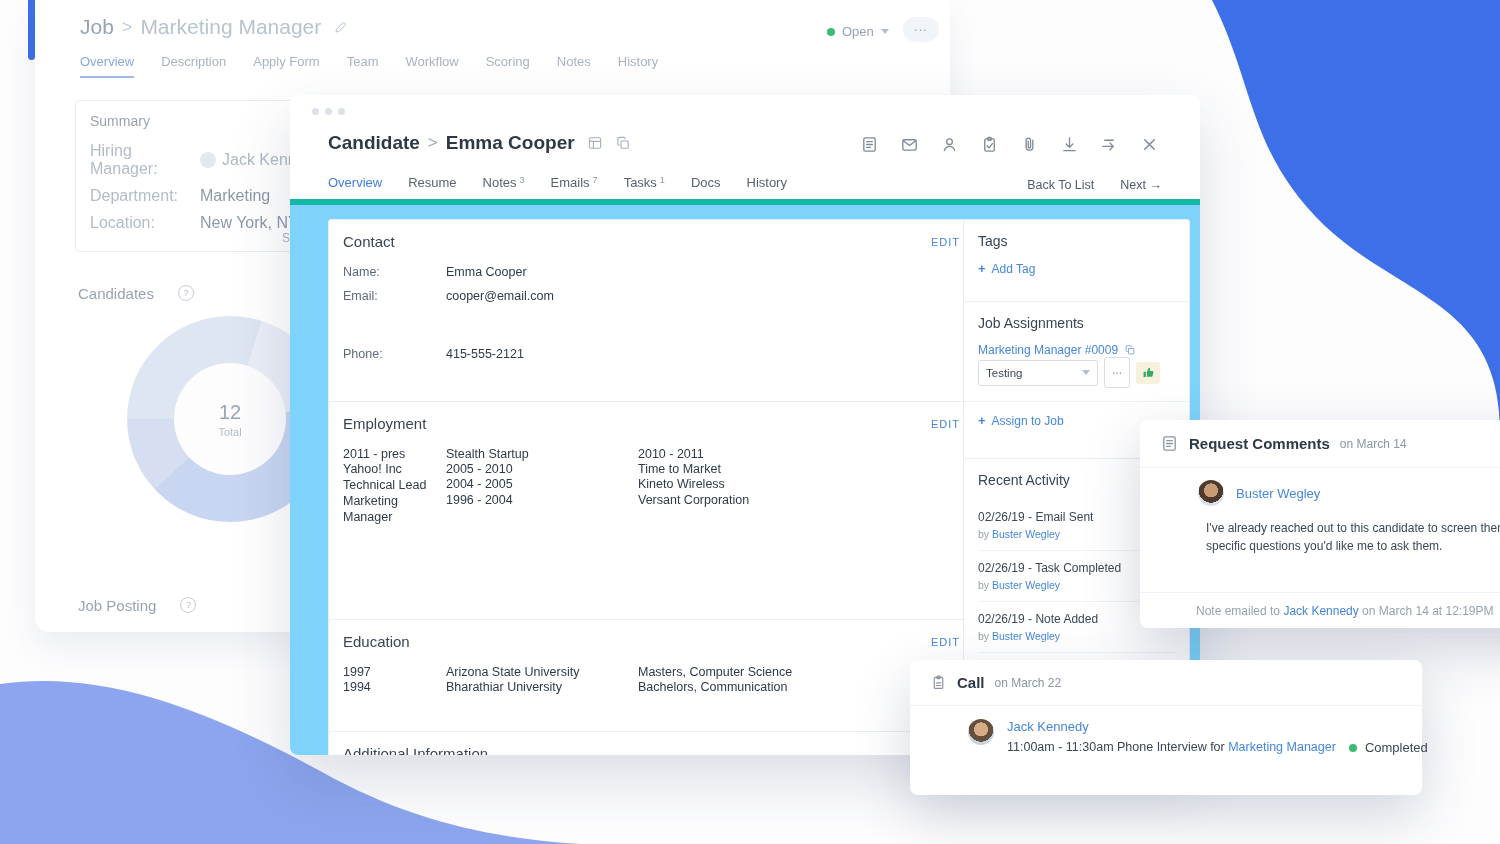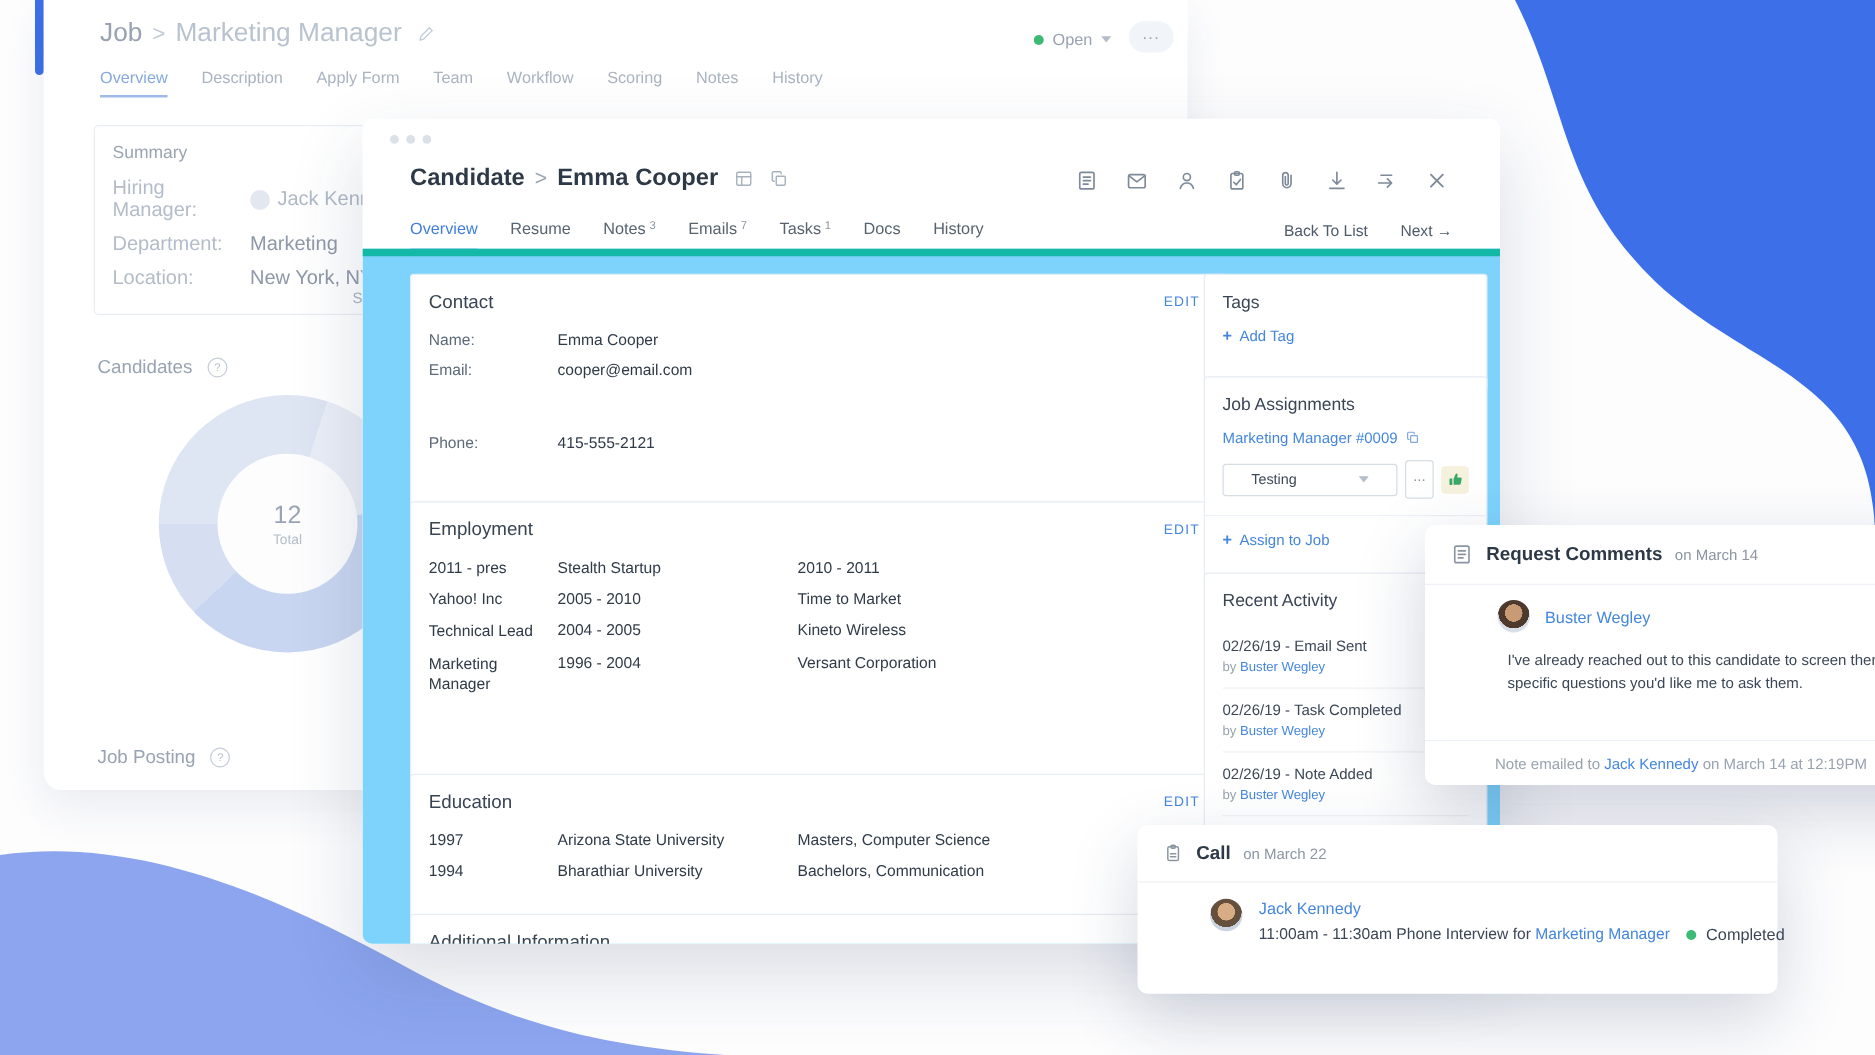--- a/index.html
+++ b/index.html
@@ -26,21 +26,21 @@
   .jp-tab{padding-bottom:7px;cursor:pointer}
   .jp-tab.active{color:#85a9dc;border-bottom:2px solid #9dbbe6}
   .jp-card{left:40px;top:100px;width:245px;height:126px;background:#fff;border:1px solid #e9edf3;border-radius:4px;padding:12px 14px}
   .jp-card-title{font-size:14px;color:#9aa4b3;margin-bottom:13px}
   .jp-field{display:flex;align-items:center;margin-bottom:9px;font-size:16px}
   .jp-field .lbl{width:110px;color:#b3bcc9;flex:none}
   .jp-field .val{color:#8e98a8;display:flex;align-items:center;gap:6px}
   .val-light{color:#b0b9c6 !important}
   .mini-avatar{width:16px;height:16px;border-radius:50%;background:#e3e8f0;display:inline-block;flex:none}
   .jp-share{left:247px;top:231px;font-size:12px;color:#a9b3c2}
-  .jp-sec-title{font-size:15px;color:#99a3b3;display:flex;gap:12px;align-items:center}
+  .jp-sec-title{font-size:15px;color:#99a3b3;display:flex;gap:24px;align-items:flex-start}
   .help{width:14px;height:14px;border-radius:50%;border:1px solid #c6ceda;color:#b6bfcb;font-size:9px;display:inline-flex;align-items:center;justify-content:center;flex:none}
   .donut{left:92px;top:316px;width:206px;height:206px;border-radius:50%;display:flex;align-items:center;justify-content:center;background:#dde4f2}
   .donut-hole{width:112px;height:112px;border-radius:50%;background:#fdfdfe;display:flex;flex-direction:column;align-items:center;justify-content:center;gap:2px}
   .donut-val{font-size:20px;color:#9aa4b4}
   .donut-lbl{font-size:11px;color:#b4bdc9}
 
   
   .cand{left:290px;top:95px;width:910px;height:660px;background:#fff;border-radius:8px;box-shadow:0 24px 60px rgba(35,55,95,.16);overflow:hidden}
   .chrome{left:22px;top:13px;display:flex;gap:6px}
   .chrome span{width:7px;height:7px;border-radius:50%;background:#dbe1e8}
@@ -70,33 +70,33 @@
   .ccol-r{flex:1}
   .c-row{display:flex;font-size:12.5px;margin-bottom:10px}
   .c-row.tall{height:58px;margin-bottom:0}
   .c-lbl{width:103px;color:#5d6a7a;flex:none}
   .c-lbl2{width:101px;color:#5d6a7a;flex:none}
   .c-val{color:#303b49}
   .pre{white-space:pre-line;line-height:17px}
 
   .employment{left:38px;top:196px;width:617px;height:210px}
   .edu{left:38px;top:414px;width:617px;height:104px}
-  .grid3{display:grid;grid-template-columns:103px 192px 1fr;row-gap:10px;font-size:12.5px;color:#303b49;line-height:15px}
+  .grid3{display:grid;grid-template-columns:103px 192px 1fr;font-size:12.5px;color:#303b49;line-height:15px}
   .grid3 .role{white-space:pre-line;line-height:16px}
   .additional{left:38px;top:526px;width:617px;height:80px}
 
   .side{position:absolute;left:673px;width:197px;background:#fff;border:1px solid #e8edf3;border-radius:3px;padding:13px 14px}
   .side-title{font-size:14px;color:#3a4554;margin-bottom:12px}
   .tags{top:14px;height:66px}
   .addlink{font-size:12px;color:#4486dd;display:flex;gap:6px;align-items:center;cursor:pointer}
   .plus{font-weight:700;font-size:13px}
   .jobs{top:96px;height:145px}
-  .job-link{font-size:12px;color:#4486dd;display:flex;gap:6px;align-items:center;margin-bottom:11px;cursor:pointer}
+  .job-link{font-size:12px;color:#4486dd;display:flex;gap:6px;align-items:center;cursor:pointer}
   .stage-row{display:flex;gap:6px;align-items:center;margin-bottom:13px}
-  .select{width:104px;height:24px;border:1px solid #d6dde5;border-radius:3px;font-size:11.5px;color:#3c4858;display:flex;align-items:center;justify-content:space-between;padding:0 22px;background:#fff;cursor:pointer}
+  .select{width:104px;height:24px;border:1px solid #d6dde5;border-radius:3px;font-size:11.5px;color:#3c4858;display:flex;align-items:center;justify-content:space-between;padding:0 7px;background:#fff;cursor:pointer}
   .more-btn{width:24px;height:24px;border:1px solid #d6dde5;border-radius:3px;color:#8b95a3;font-size:12px;display:flex;align-items:center;justify-content:center;background:#fff;cursor:pointer;padding-bottom:5px}
   .thumb{width:24px;height:22px;background:#f6f1dd;border-radius:3px;display:flex;align-items:center;justify-content:center;color:#3aa968;cursor:pointer}
   .side-hr{border-top:1px solid #eef1f5;margin:0 -14px 11px}
   .activity{top:253px;height:310px}
   .act-item{padding:10px 0;border-bottom:1px solid #f0f3f7}
   .act-item:last-child{border-bottom:none}
   .act-event{font-size:12px;color:#3b4656;margin-bottom:4px}
   .act-by{font-size:10.5px;color:#98a1ae}
 
   

